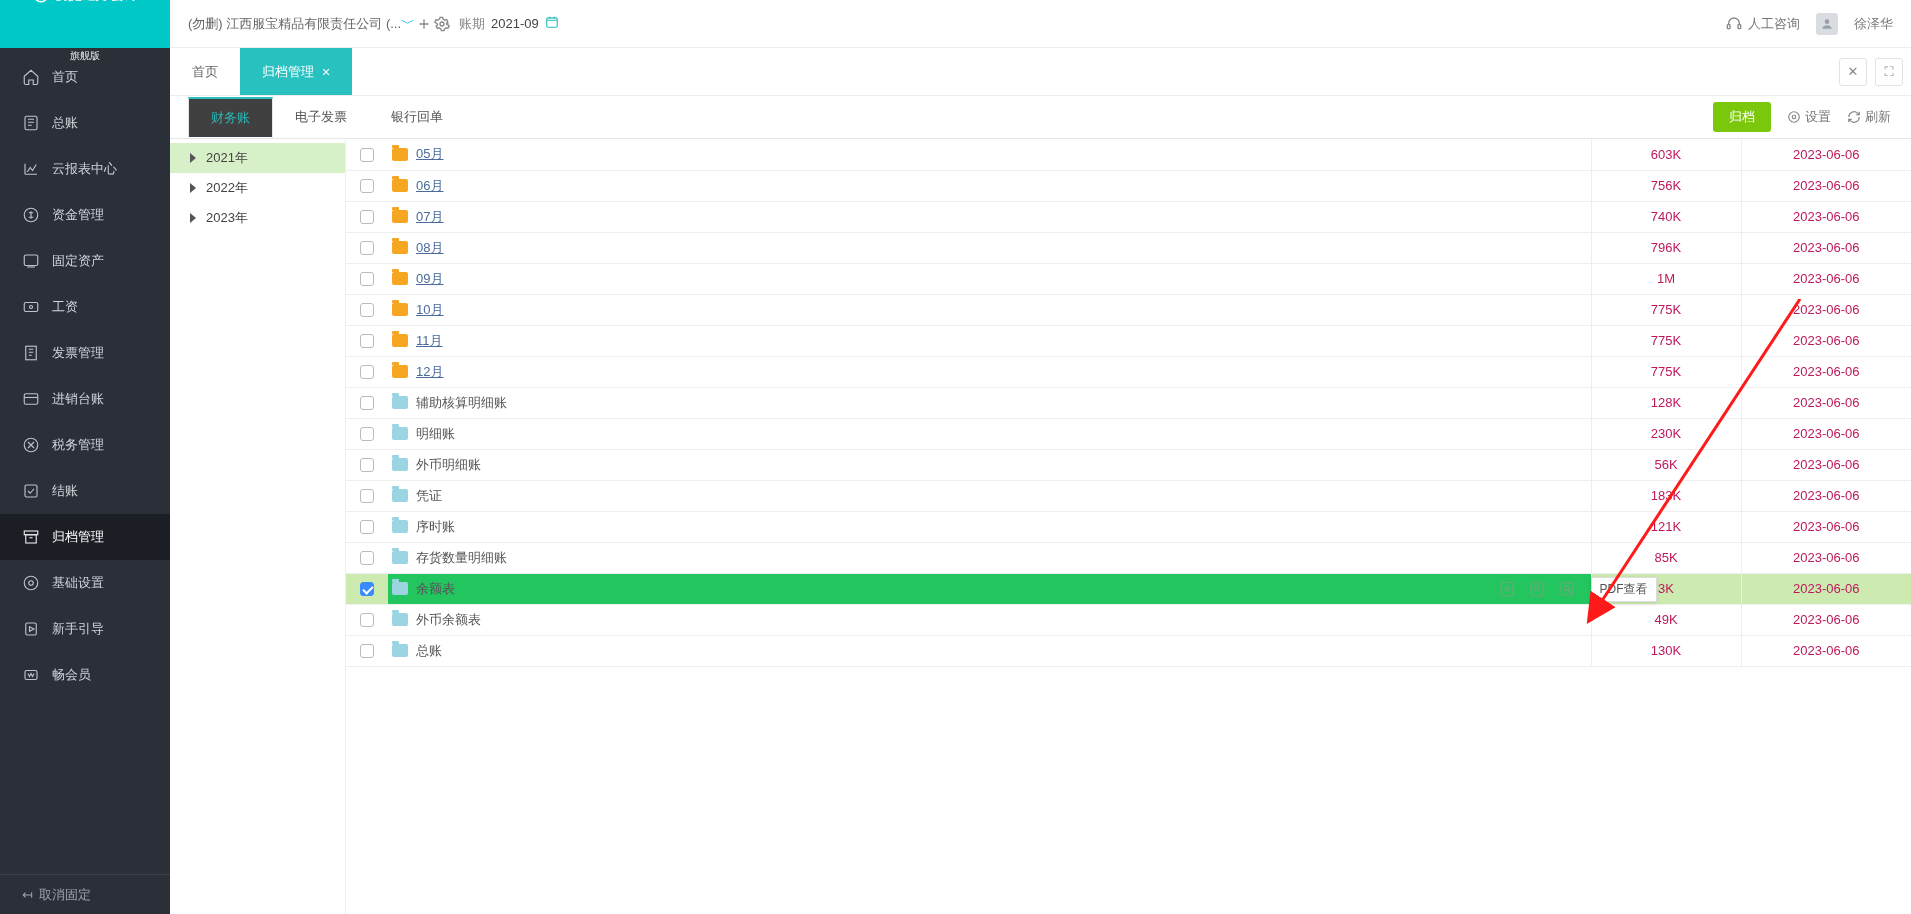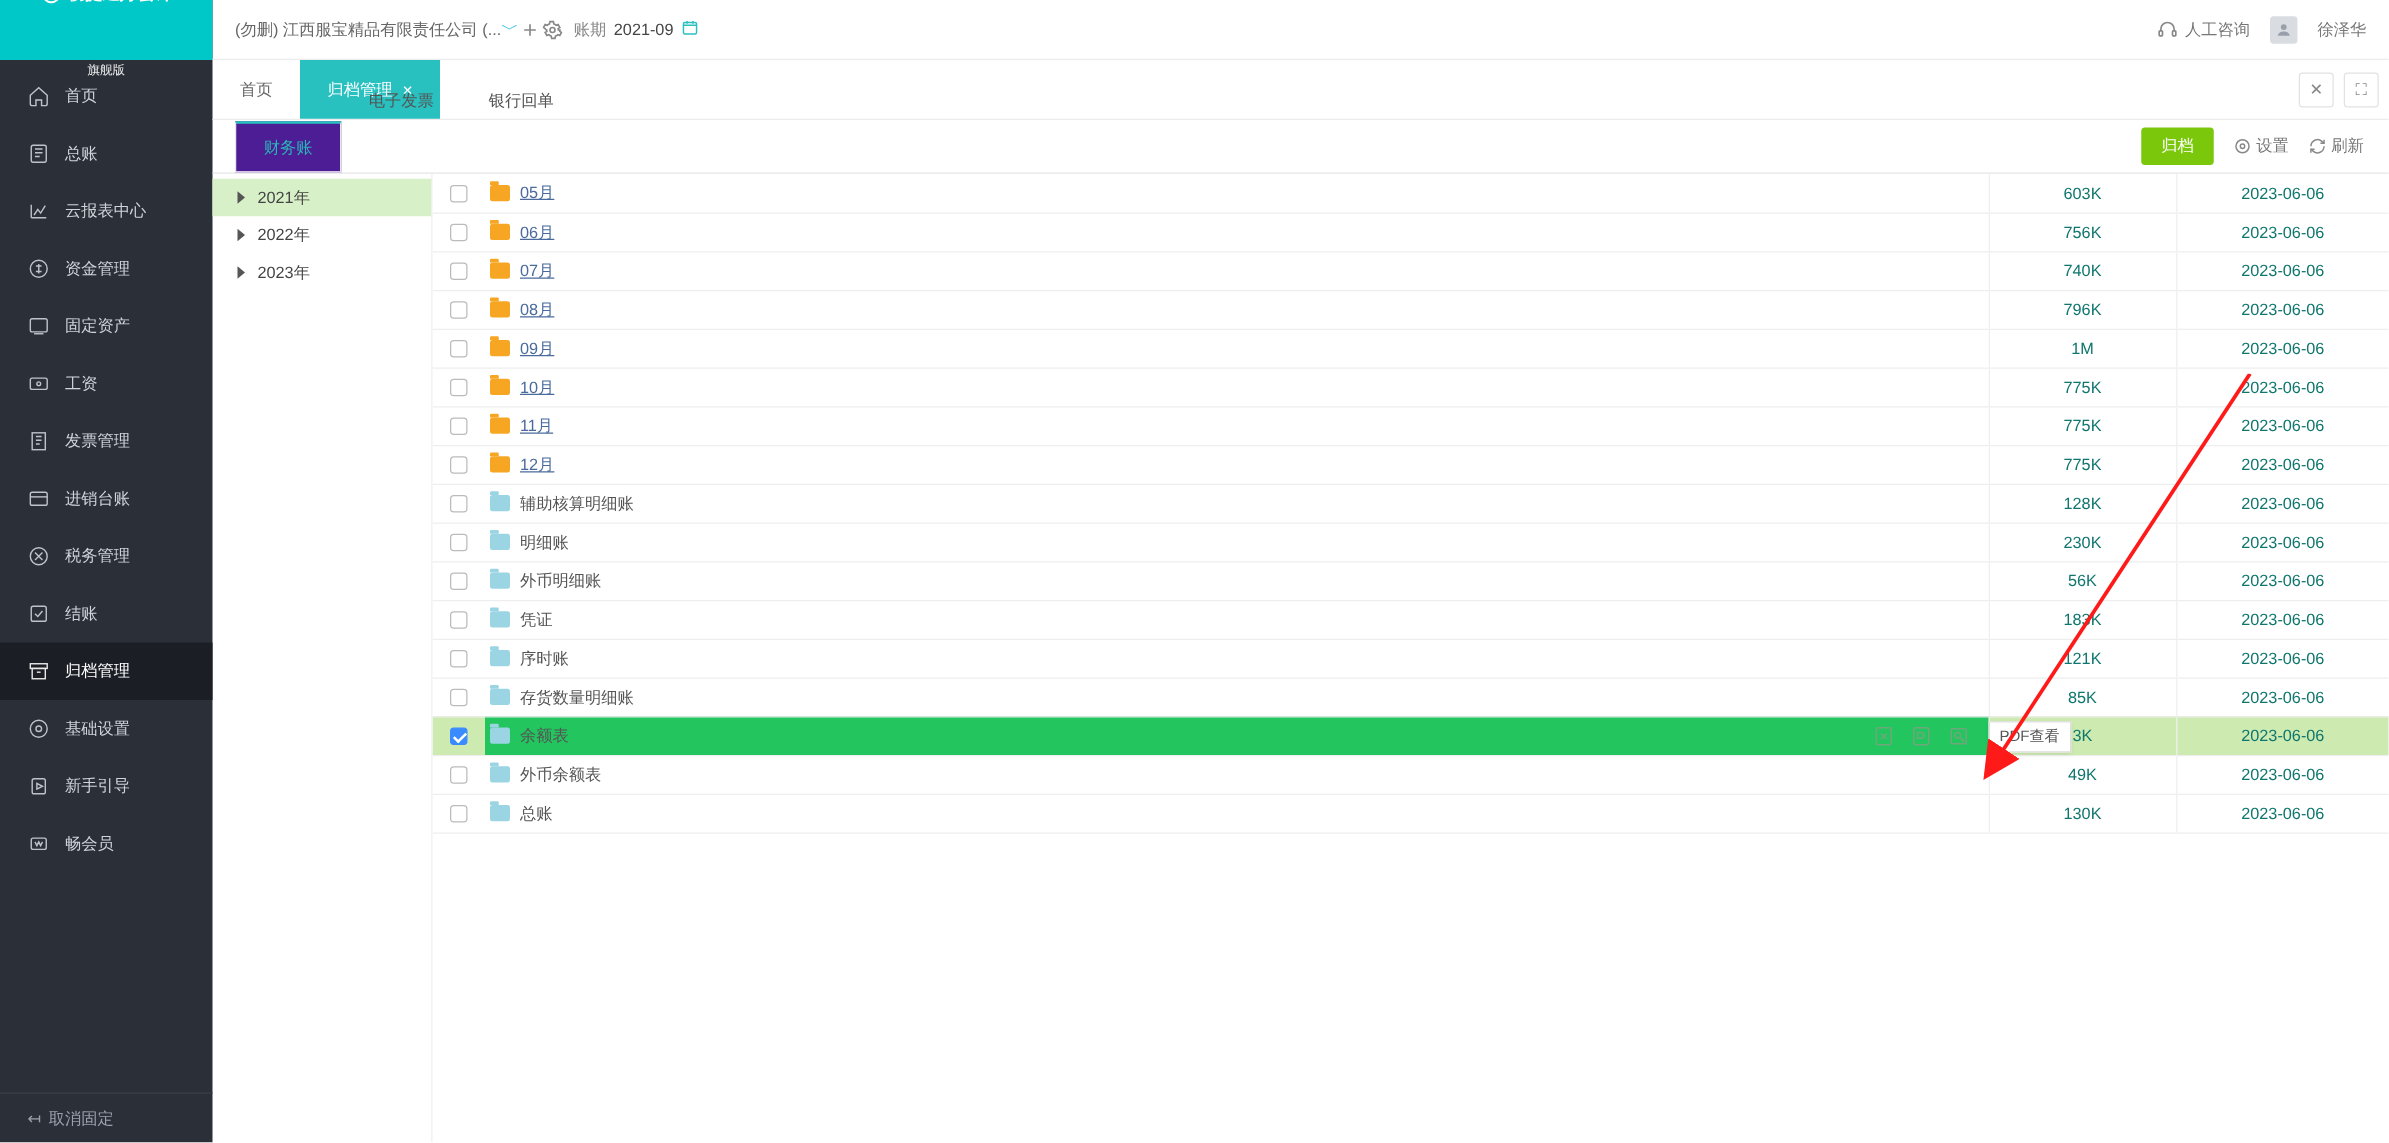--- a/index.html
+++ b/index.html
@@ -37,21 +37,21 @@
   .page-tabs { height: 48px; display: flex; align-items: stretch; border-bottom: 1px solid #ececec; position: relative; }
   .page-tab { display: flex; align-items: center; padding: 0 22px; color: #666; cursor: pointer; }
   .page-tab.active { background: #29c0c0; color: #fff; }
   .page-tab .close { margin-left: 8px; font-size: 14px; }
   .tabs-right { position: absolute; right: 8px; top: 0; height: 100%; display: flex; align-items: center; gap: 8px; }
   .sq-btn { width: 28px; height: 28px; border: 1px solid #e2e2e2; border-radius: 3px; display: flex; align-items: center; justify-content: center; color: #888; cursor: pointer; }
 
   
   .subtab-row { height: 42px; display: flex; align-items: flex-end; position: relative; padding-left: 18px; }
   .subtab { padding: 10px 22px 10px; color: #555; cursor: pointer; border-top: 1px solid transparent; }
-  .subtab.active { color: #29b6b6; border: 1px solid #e6e6e6; border-bottom: 1px solid #fff; border-top: 2px solid #29c0c0; background: #4c1d95; position: relative; z-index: 2; margin-top: 36px; }
+  .subtab.active { color: #29b6b6; border: 1px solid #e6e6e6; border-bottom: 1px solid #fff; border-top: 2px solid #29c0c0; background: #404040; position: relative; z-index: 2; }
   .subtab-toolbar { position: absolute; right: 20px; bottom: 6px; display: flex; align-items: center; gap: 16px; }
   .btn-primary { background: #7ac70c; color: #fff; border: none; padding: 6px 16px; border-radius: 3px; cursor: pointer; font-size: 13px; }
   .tool-link { color: #777; display: flex; align-items: center; gap: 4px; cursor: pointer; }
 
   
   .body-split { flex: 1; display: flex; border-top: 1px solid #e6e6e6; min-height: 0; }
   .tree-pane { width: 176px; border-right: 1px solid #efefef; padding-top: 4px; }
   .tree-item { display: flex; align-items: center; gap: 10px; height: 30px; padding-left: 20px; cursor: pointer; color: #444; }
   .tree-item.sel { background: #d8f0c8; }
   .tree-caret { width: 0; height: 0; border-top: 5px solid transparent; border-bottom: 5px solid transparent; border-left: 6px solid #555; }
@@ -61,21 +61,21 @@
   .sel-bar .check { width: 18px; height: 18px; display: inline-flex; align-items: center; justify-content: center; }
   .outline-btn { border: 1px solid #fff; background: transparent; color: #fff; padding: 5px 18px; border-radius: 3px; cursor: pointer; font-size: 12px; }
 
   .grid { flex: 1; overflow-y: auto; overflow-x: hidden; }
   table { width: 100%; border-collapse: collapse; table-layout: fixed; }
   col.cb { width: 42px; }
   col.size { width: 150px; }
   col.date { width: 170px; }
   tbody td { height: 31px; border-bottom: 1px solid #eee; vertical-align: middle; padding: 0; }
   tbody td:first-child { text-align: center; }
-  td.size, td.date { text-align: center; color: #0f766e; border-left: 1px solid #eee; }
+  td.size, td.date { text-align: center; color: #be185d; border-left: 1px solid #eee; }
   .name-cell { display: flex; align-items: center; gap: 8px; padding-left: 4px; }
   .folder-ico { width: 16px; height: 13px; border-radius: 2px; position: relative; }
   .folder-ico.orange { background: #f6a623; }
   .folder-ico.blue { background: #9bd5e4; }
   .folder-ico::before { content: ""; position: absolute; top: -3px; left: 0; width: 7px; height: 3px; background: inherit; border-radius: 1px 1px 0 0; }
   .fname.link { color: #4a6b9c; text-decoration: underline; cursor: pointer; }
   .fname { color: #555; }
   .cb-box { width: 14px; height: 14px; border: 1px solid #bbb; border-radius: 3px; display: inline-block; vertical-align: middle; }
   .cb-box.checked { background: #3a8bff; border-color: #3a8bff; position: relative; }
   .cb-box.checked::after { content: ""; position: absolute; left: 4px; top: 1px; width: 4px; height: 8px; border: solid #fff; border-width: 0 2px 2px 0; transform: rotate(45deg); }

